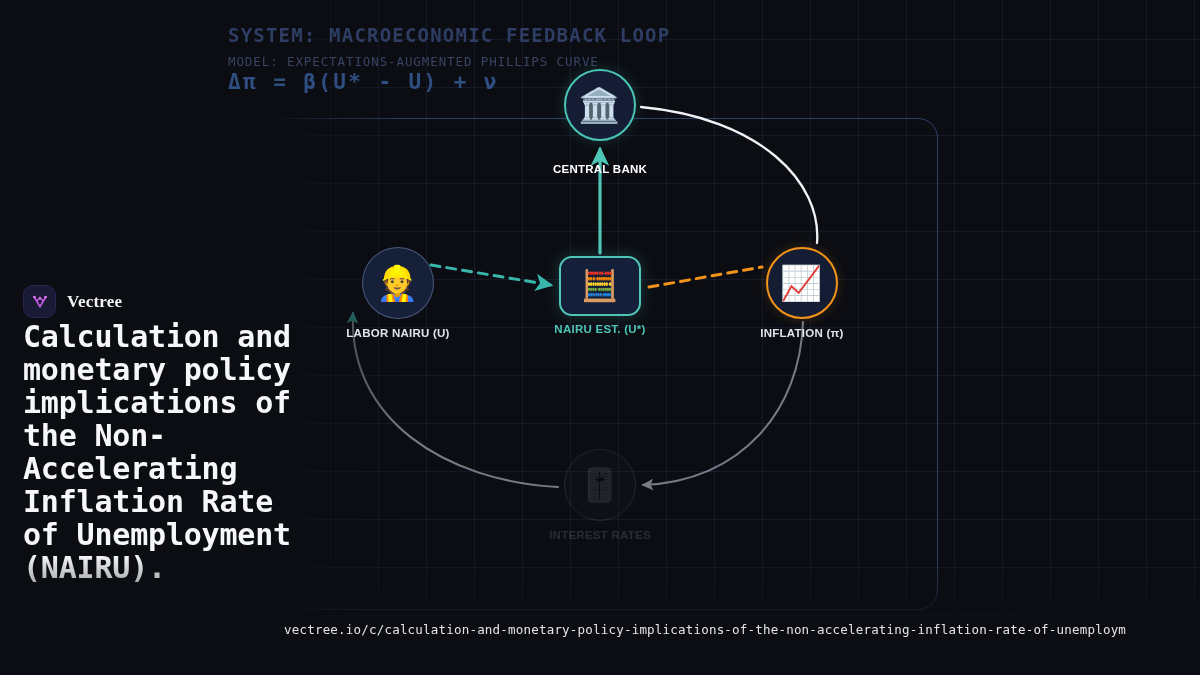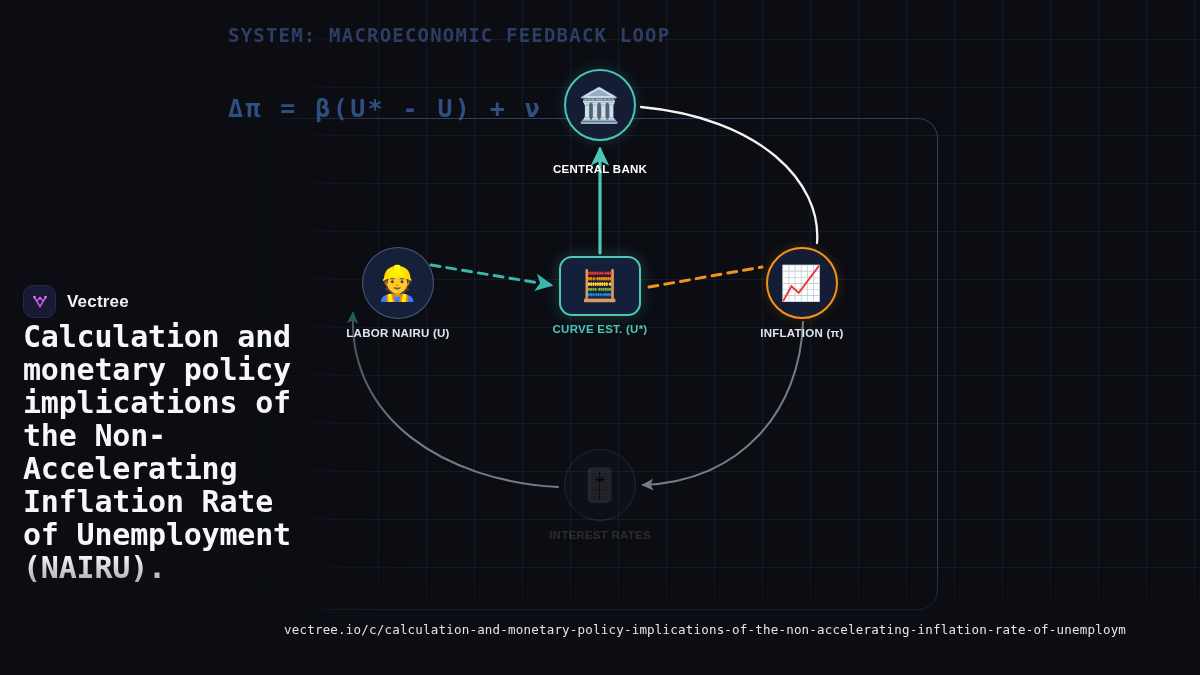--- a/index.html
+++ b/index.html
@@ -58,24 +58,23 @@
   .sys-model {
     position:absolute; left:228px; top:54px;
     font-family:"DejaVu Sans Mono", monospace;
     font-size:12.5px; letter-spacing:0.9px;
     color:#3a4463;
     white-space:nowrap;
   }
   .sys-eq {
     position:absolute; left:228px; top:70px;
     font-family:"DejaVu Sans Mono", monospace;
-    font-weight:bold; font-size:25px; letter-spacing:2.4px;
+    font-weight:bold; font-size:21px; letter-spacing:2.4px;
     color:#2f4f82;
     white-space:nowrap;
-    margin-top:24px;
   }
 
   
   #edges { position:absolute; inset:0; }
 
   
   .node { position:absolute; }
   .node-shape {
     display:flex; align-items:center; justify-content:center;
     background:#151b2e;
@@ -150,21 +149,21 @@
     position:absolute; left:23px; top:285px;
     display:flex; align-items:center; gap:11px;
   }
   .brand-logo {
     width:33px; height:33px; border-radius:10px;
     background:#191a35;
     border:1px solid #2b2350;
     display:flex; align-items:center; justify-content:center;
   }
   .brand-name {
-    font-family:Liberation Sans, sans-serif;
+    font-family:Liberation Serif, serif;
     font-weight:bold; font-size:17px; color:#f2f3f7;
     letter-spacing:0.2px;
   }
   .headline {
     position:absolute; left:23px; top:320px; width:300px;
     font-family:"DejaVu Sans Mono", monospace;
     font-weight:bold; font-size:30px; line-height:33px;
     color:#f6f7fa;
     letter-spacing:-0.2px;
     word-break:break-word;
@@ -211,41 +210,42 @@
     <path d="M 431,265 L 551,285" fill="none" stroke="#39b7ac" stroke-width="3" stroke-dasharray="9 7" stroke-linecap="round" marker-end="url(#ah-teal)"></path>
 
     <path d="M 649,287 L 762,267" fill="none" stroke="#f3931a" stroke-width="3" stroke-dasharray="9 7" stroke-linecap="round"></path>
 
     <path d="M 600,253 L 600,149" fill="none" stroke="#4ec6b6" stroke-width="3.2" stroke-linecap="round" marker-end="url(#ah-teal2)"></path>
   </svg>
 
   <div class="grid-mask"></div>
 
   <div class="sys-title">SYSTEM: MACROECONOMIC FEEDBACK LOOP</div>
+  <div class="sys-model">MODEL: EXPECTATIONS-AUGMENTED PHILLIPS CURVE</div>
   <div class="sys-eq">Δπ = β(U* - U) + ν</div>
 
   <div class="node" id="node-central-bank">
     <div class="node-shape circ">
       <span class="node-emoji">🏛️</span>
     </div>
     <div class="node-label">CENTRAL BANK</div>
   </div>
 
   <div class="node" id="node-labor">
     <div class="node-shape circ">
       <span class="node-emoji">👷</span>
     </div>
     <div class="node-label">LABOR NAIRU (U)</div>
   </div>
 
   <div class="node" id="node-nairu">
     <div class="node-shape">
       <span class="node-emoji">🧮</span>
     </div>
-    <div class="node-label">CURVE EST. (U*)</div>
+    <div class="node-label">NAIRU EST. (U*)</div>
   </div>
 
   <div class="node" id="node-inflation">
     <div class="node-shape circ">
       <span class="node-emoji">📈</span>
     </div>
     <div class="node-label">INFLATION (π)</div>
   </div>
 
   <div class="node" id="node-rates">

